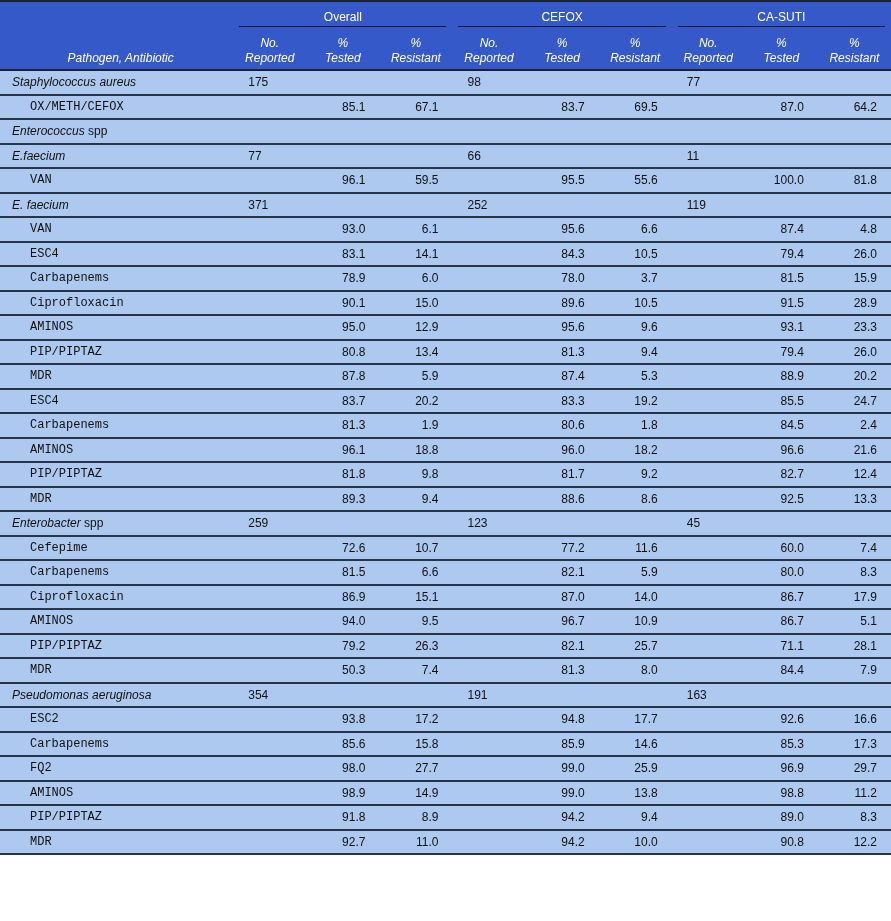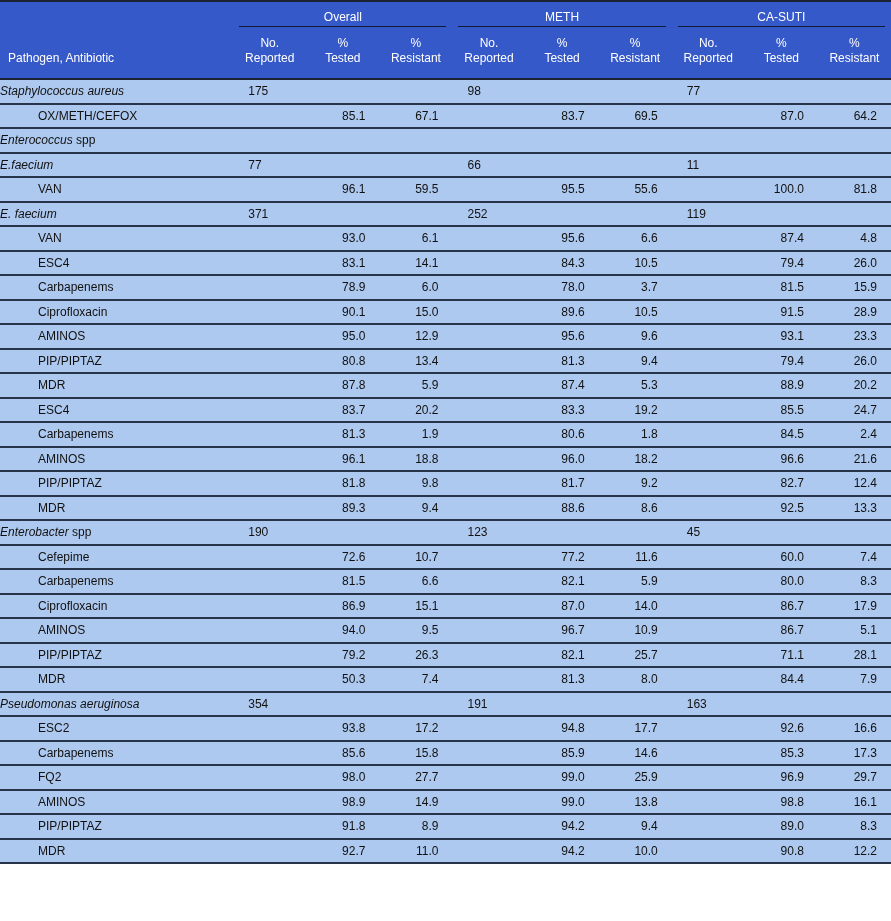--- a/index.html
+++ b/index.html
@@ -23,34 +23,34 @@
   }
   thead tr.group th { height: 26px; vertical-align: middle; }
   thead tr.group th.grp span {
     display: block;
     margin: 0 6px;
     border-bottom: 1px solid #111a33;
     padding-bottom: 1px;
     padding-top: 6px;
     text-align: center;
   }
-  thead tr.sub th { height: 38px; vertical-align: bottom; padding-bottom: 12px; text-align: center; }
-  thead tr.sub th.name-h { text-align: left; padding-left: 8px; }
+  thead tr.sub th { height: 38px; vertical-align: bottom; padding-bottom: 3px; text-align: center; font-style: italic; }
+  thead tr.sub th.name-h { text-align: center; padding-left: 8px; }
   thead tr.sub th { border-bottom: 2px solid #1a2233; }
   tbody td {
     background: #aec9ef;
     height: 22.5px;
     padding: 0;
     border-bottom: 2px solid #27344a;
     vertical-align: middle;
     line-height: 14px;
     white-space: nowrap;
   }
-  tbody td.name { padding-left: 0; }
-  tbody tr.drug td.name { padding-left: 38px; }
+  tbody td.name { padding-left: 12px; }
+  tbody tr.drug td.name { padding-left: 30px; font-family: Liberation Mono, monospace; }
   tbody tr.pathogen td.name { font-style: italic; }
   tbody tr.pathogen td.name .up { font-style: normal; }
   td.rep { text-align: left; padding-left: 15px; }
   td.tst { text-align: right; padding-right: 14px; }
   td.res { text-align: right; padding-right: 14px; }
   .subh { display:block; }
 </style>
 </head>
 <body>
 
@@ -67,21 +67,21 @@
       <col class="c-num">
       <col class="c-num">
   </colgroup>
   <thead>
     <tr class="group top">
       <th></th>
       <th class="grp" colspan="3">
           <span>Overall</span>
         </th>
       <th class="grp" colspan="3">
-          <span>METH</span>
+          <span>CEFOX</span>
         </th>
       <th class="grp" colspan="3">
           <span>CA-SUTI</span>
         </th>
     </tr>
     <tr class="sub" id="subhead-row">
       <th class="name-h">Pathogen, Antibiotic</th>
     <th>
           <span class="subh">No.</span>
           <span class="subh">Reported</span>
@@ -332,21 +332,21 @@
         <td class="res">9.4</td>
         <td class="rep"></td>
         <td class="tst">88.6</td>
         <td class="res">8.6</td>
         <td class="rep"></td>
         <td class="tst">92.5</td>
         <td class="res">13.3</td>
       </tr>
       <tr class="pathogen">
         <td class="name">Enterobacter <span class="up">spp</span></td>
-        <td class="rep">190</td>
+        <td class="rep">259</td>
         <td class="tst"></td>
         <td class="res"></td>
         <td class="rep">123</td>
         <td class="tst"></td>
         <td class="res"></td>
         <td class="rep">45</td>
         <td class="tst"></td>
         <td class="res"></td>
       </tr>
       <tr class="drug">
@@ -472,21 +472,21 @@
       <tr class="drug">
         <td class="name">AMINOS</td>
         <td class="rep"></td>
         <td class="tst">98.9</td>
         <td class="res">14.9</td>
         <td class="rep"></td>
         <td class="tst">99.0</td>
         <td class="res">13.8</td>
         <td class="rep"></td>
         <td class="tst">98.8</td>
-        <td class="res">16.1</td>
+        <td class="res">11.2</td>
       </tr>
       <tr class="drug">
         <td class="name">PIP/PIPTAZ</td>
         <td class="rep"></td>
         <td class="tst">91.8</td>
         <td class="res">8.9</td>
         <td class="rep"></td>
         <td class="tst">94.2</td>
         <td class="res">9.4</td>
         <td class="rep"></td>

